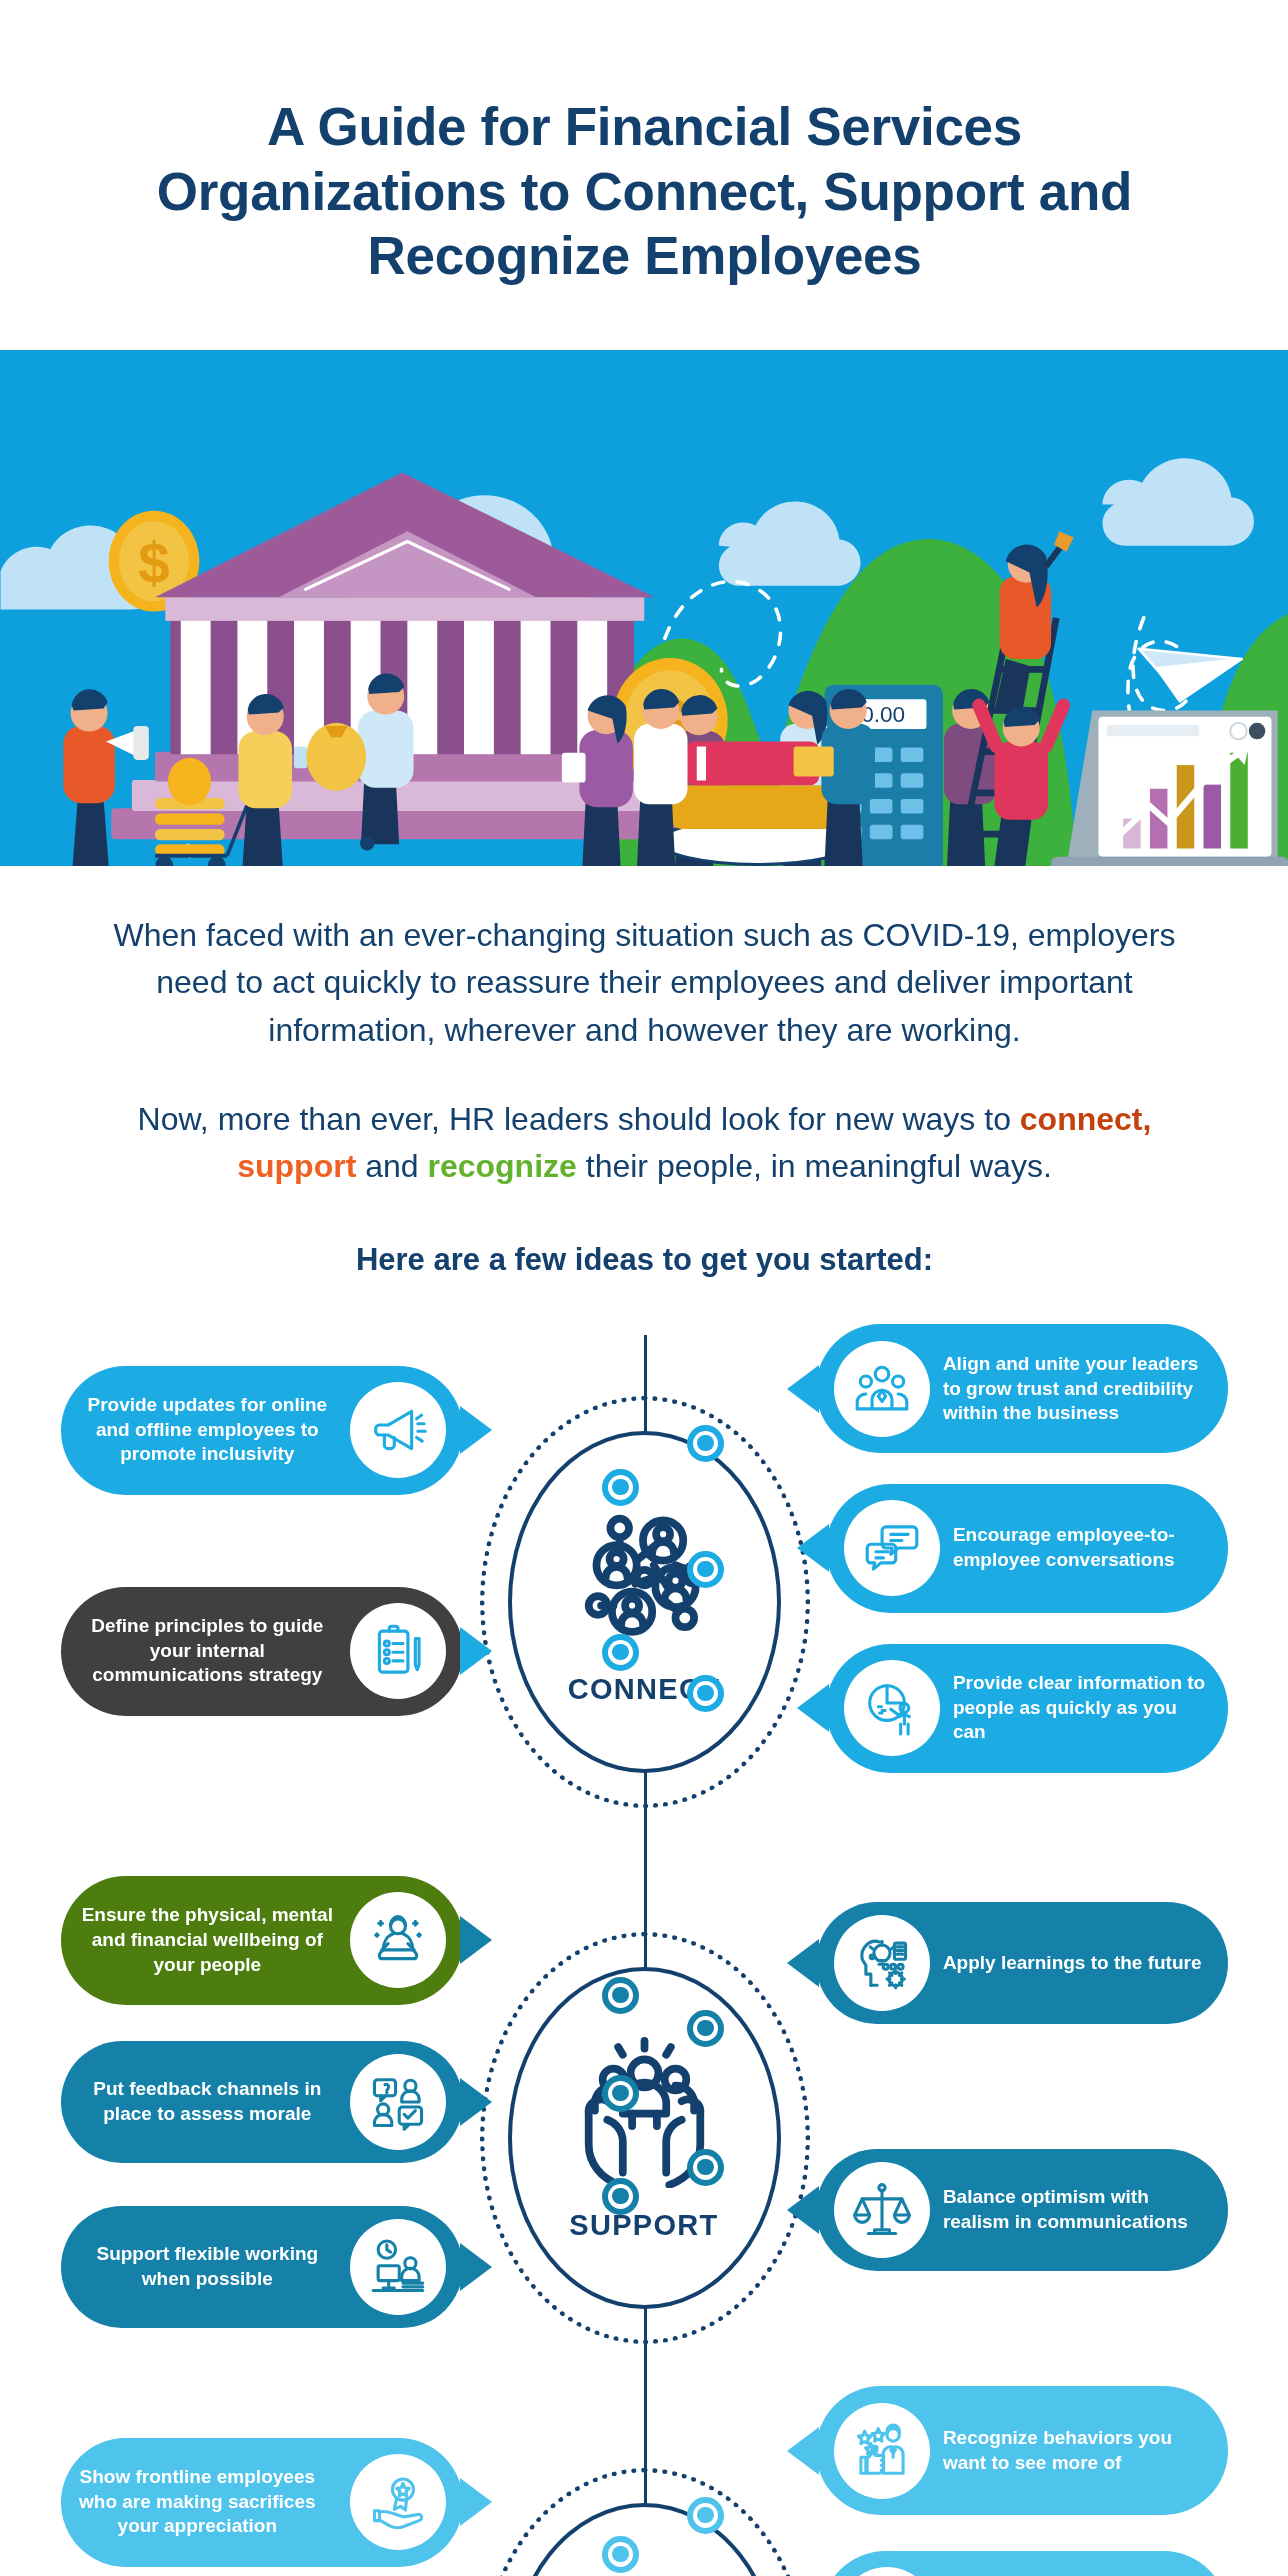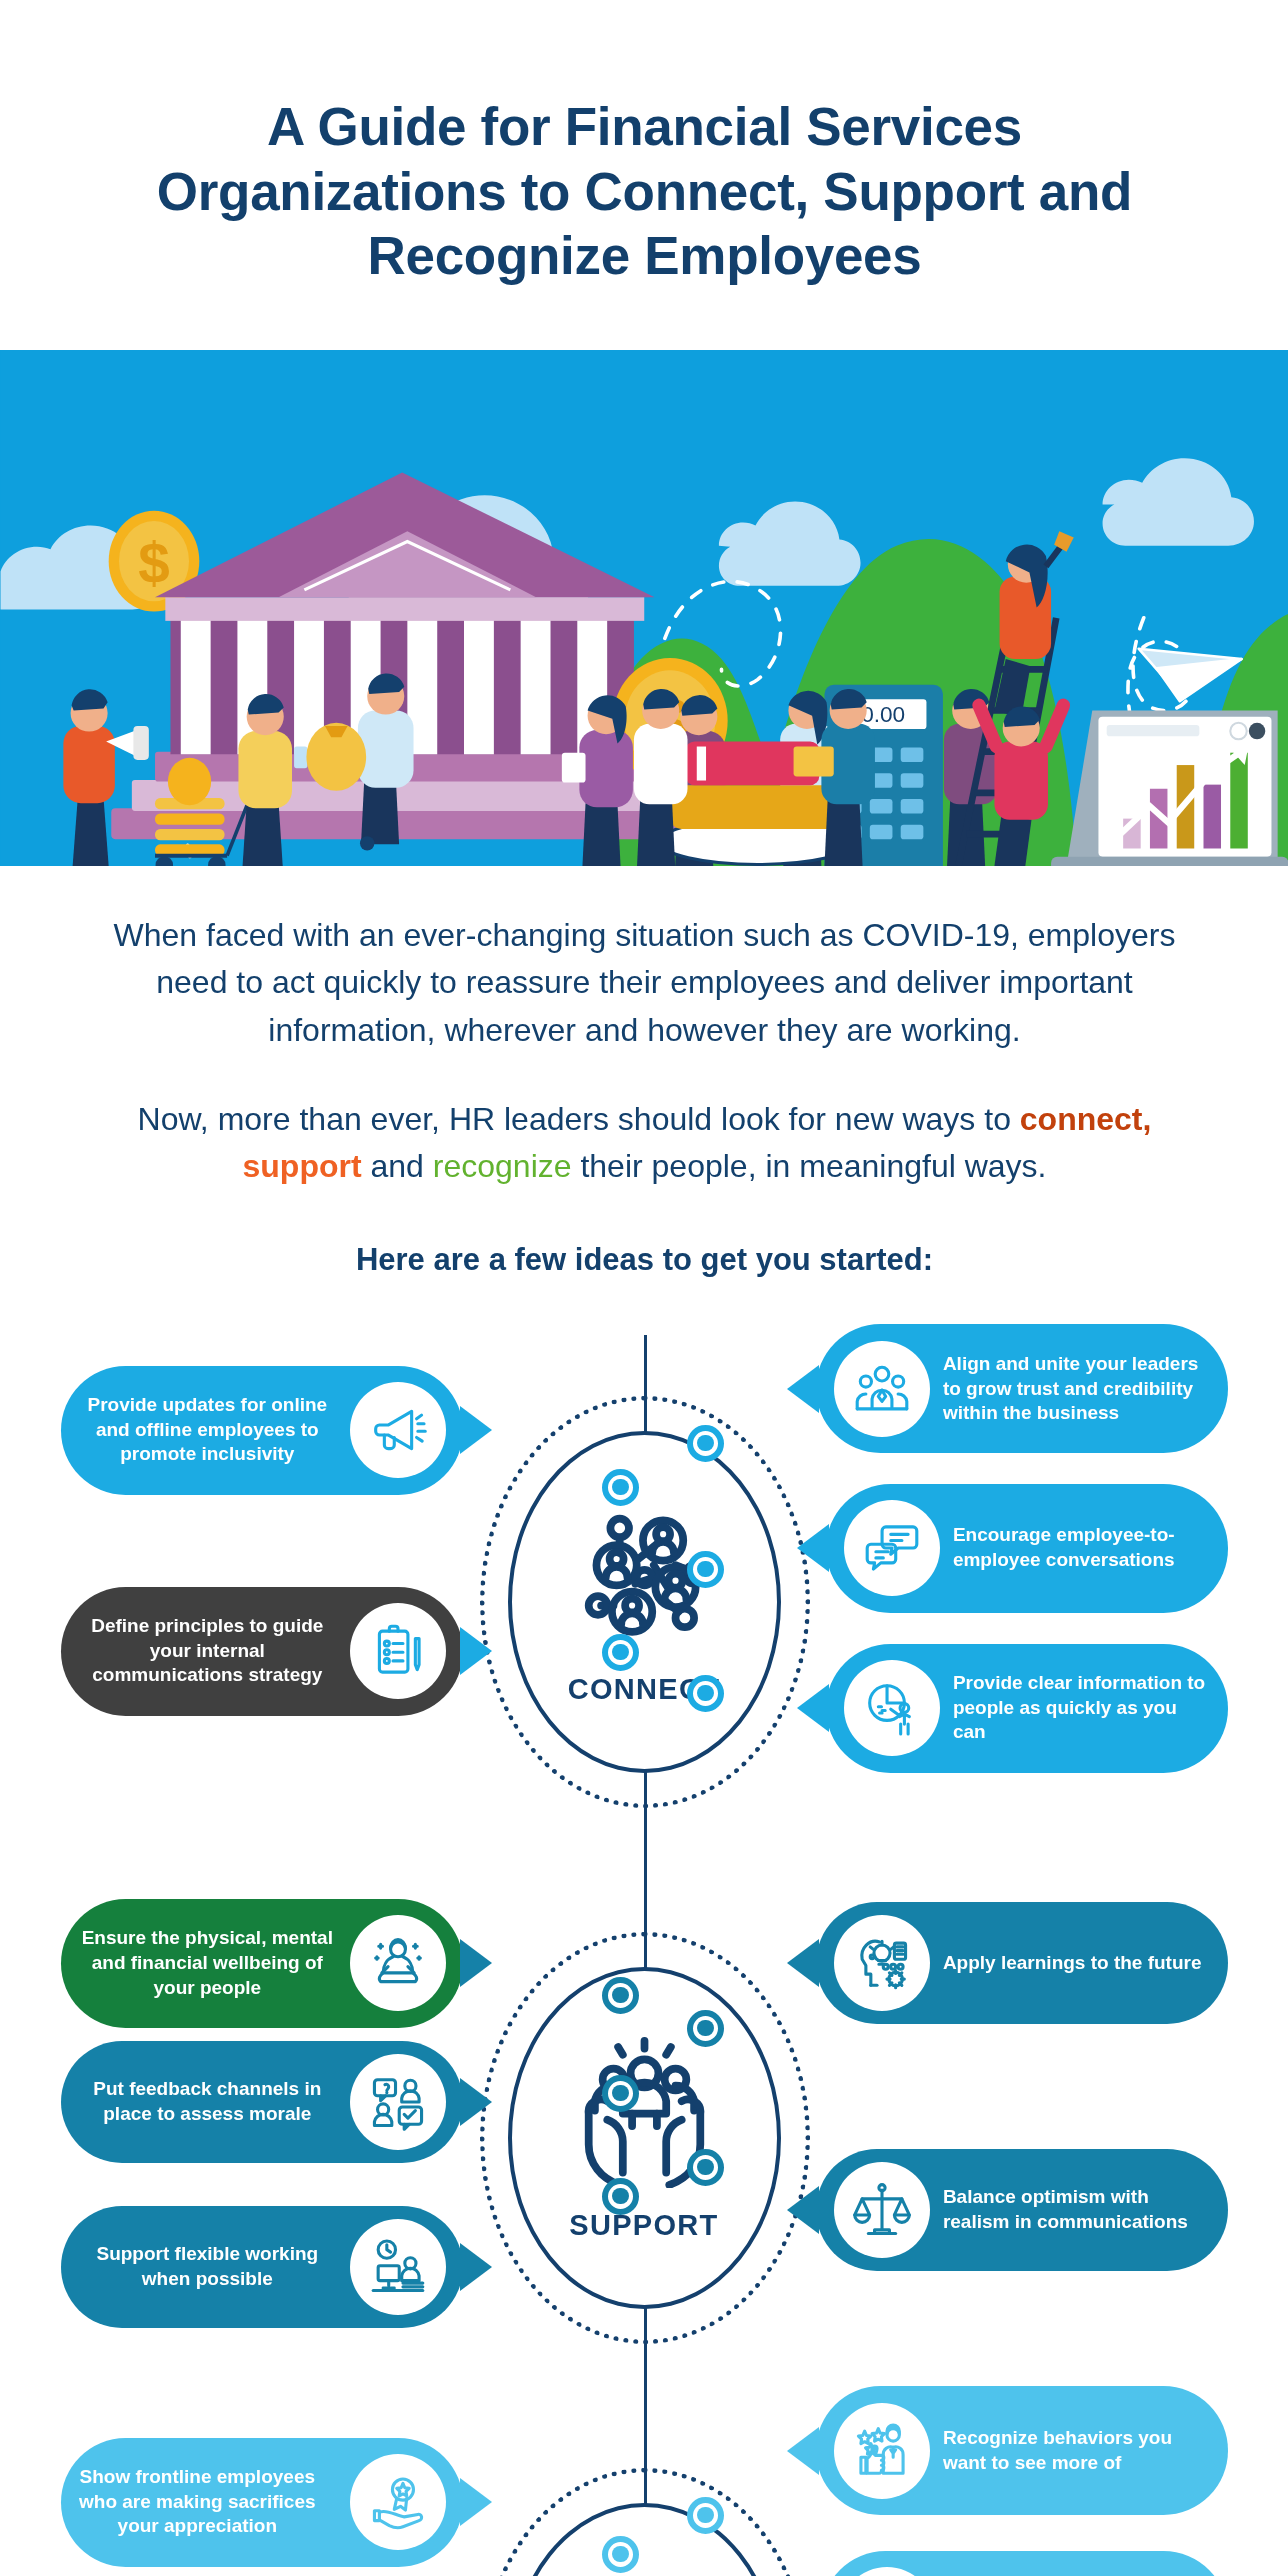--- a/index.html
+++ b/index.html
@@ -36,21 +36,21 @@
   
   .intro { padding: 46px 103px 0 103px; text-align: center; }
   .intro p {
     font-size: 32px;
     line-height: 1.48;
     color: #13406c;
   }
   .intro p.second { margin-top: 42px; }
   .intro .kw-connect { color: #c2410c; font-weight: bold; }
   .intro .kw-support { color: #ef6123; font-weight: bold; }
-  .intro .kw-recognize { color: #62b22f; font-weight: normal; }
+  .intro .kw-recognize { color: #62b22f; font-weight: bold; }
   .intro .lead-in {
     margin-top: 46px;
     font-size: 31px;
     font-weight: bold;
     color: #13406c;
   }
 
   
   .diagram { position: relative; margin-top: 52px; height: 1582px; }
   .spine {
@@ -546,21 +546,21 @@
                     <path d="M42 52 v8 M58 52 v8"></path>
                     <path d="M26 44 a8 8 0 0 0 -12 8 v20 c0 12 8 22 20 26"></path>
                     <path d="M74 44 a8 8 0 0 1 12 8 v20 c0 12 -8 22 -20 26"></path>
                     <path d="M26 56 c6 2 10 8 10 14 v20"></path>
                     <path d="M74 56 c-6 2 -10 8 -10 14 v20"></path>
                   </g>
                 </svg></div>
               <div class="hub-label">SUPPORT</div>
             </div>
           </div>
-          <div class="callout left" style="background: #15803d; color: rgb(21, 129, 168); top: 5.2px; width: 402px; min-height: 129px; left: 61px; margin-top: 23px;">
+          <div class="callout left" style="background: #4d7c0f; color: rgb(21, 129, 168); top: 5.2px; width: 402px; min-height: 129px; left: 61px;">
             <div class="bubble-text">Ensure the physical, mental and financial wellbeing of your people</div>
             <div class="icon-circle" style="color: rgb(21, 129, 168);">
               <svg viewBox="0 0 100 100">
                 <g fill="none" stroke="currentColor" stroke-width="5" stroke-linecap="round" stroke-linejoin="round">
                   <circle cx="50" cy="28" r="12"></circle>
                   <path d="M38 26 a12 12 0 0 1 24 0 c0 -8 -6 -14 -12 -14 s-12 6 -12 14z"></path>
                   <path d="M42 40 c-10 4 -16 14 -16 26 h48 c0 -12 -6 -22 -16 -26"></path>
                   <path d="M26 66 c-6 4 -8 10 -4 14 h56 c4 -4 2 -10 -4 -14"></path>
                   <path d="M34 56 l-10 10 M66 56 l10 10"></path>
                   <path d="M22 20 l0 6 M19 23 l6 0 M78 20 l0 6 M75 23 l6 0 M16 40 l0 4 M14 42 l4 0 M84 40 l0 4 M82 42 l4 0"></path>

